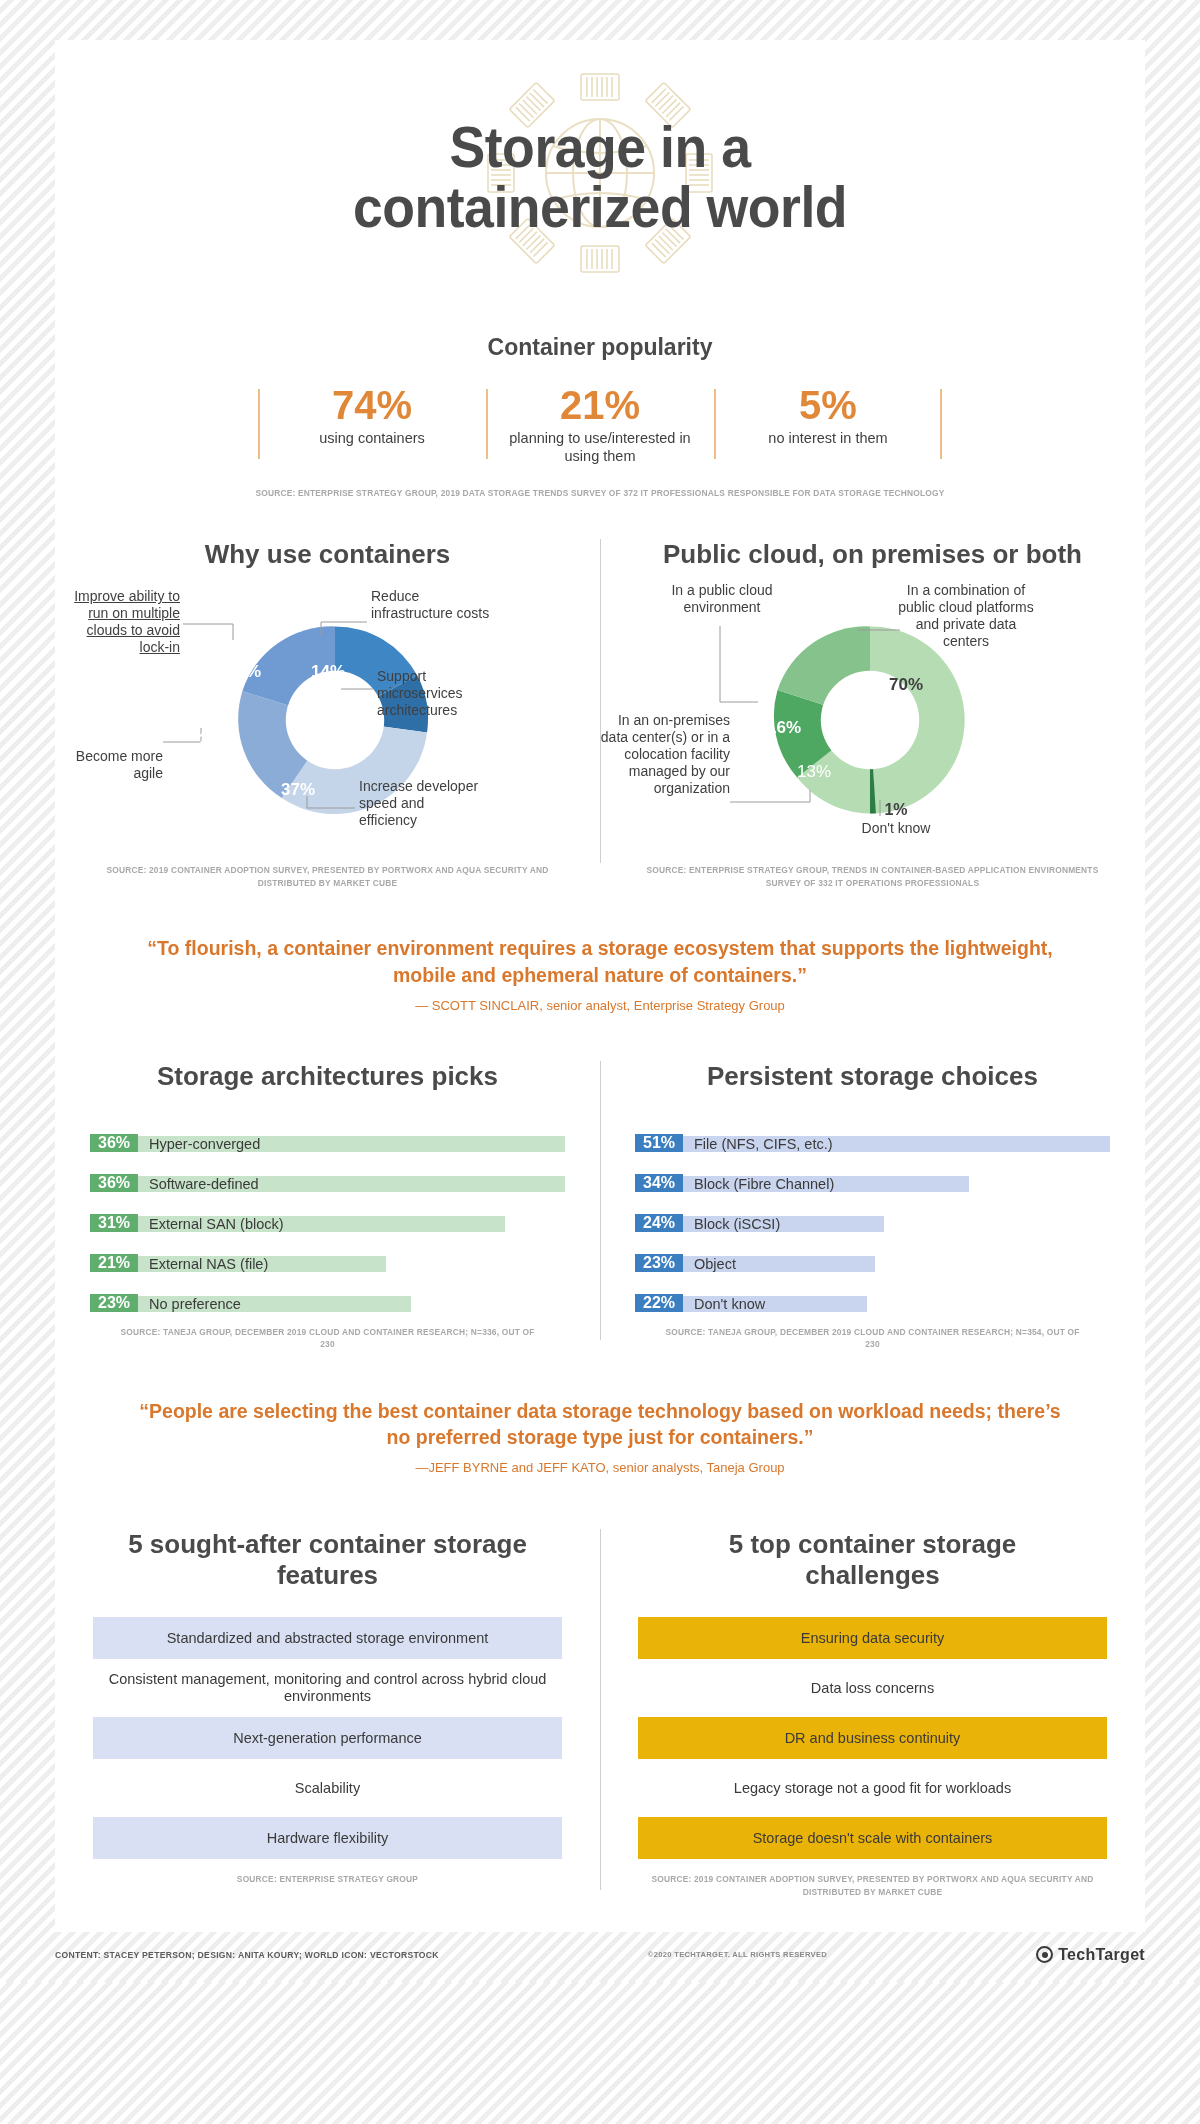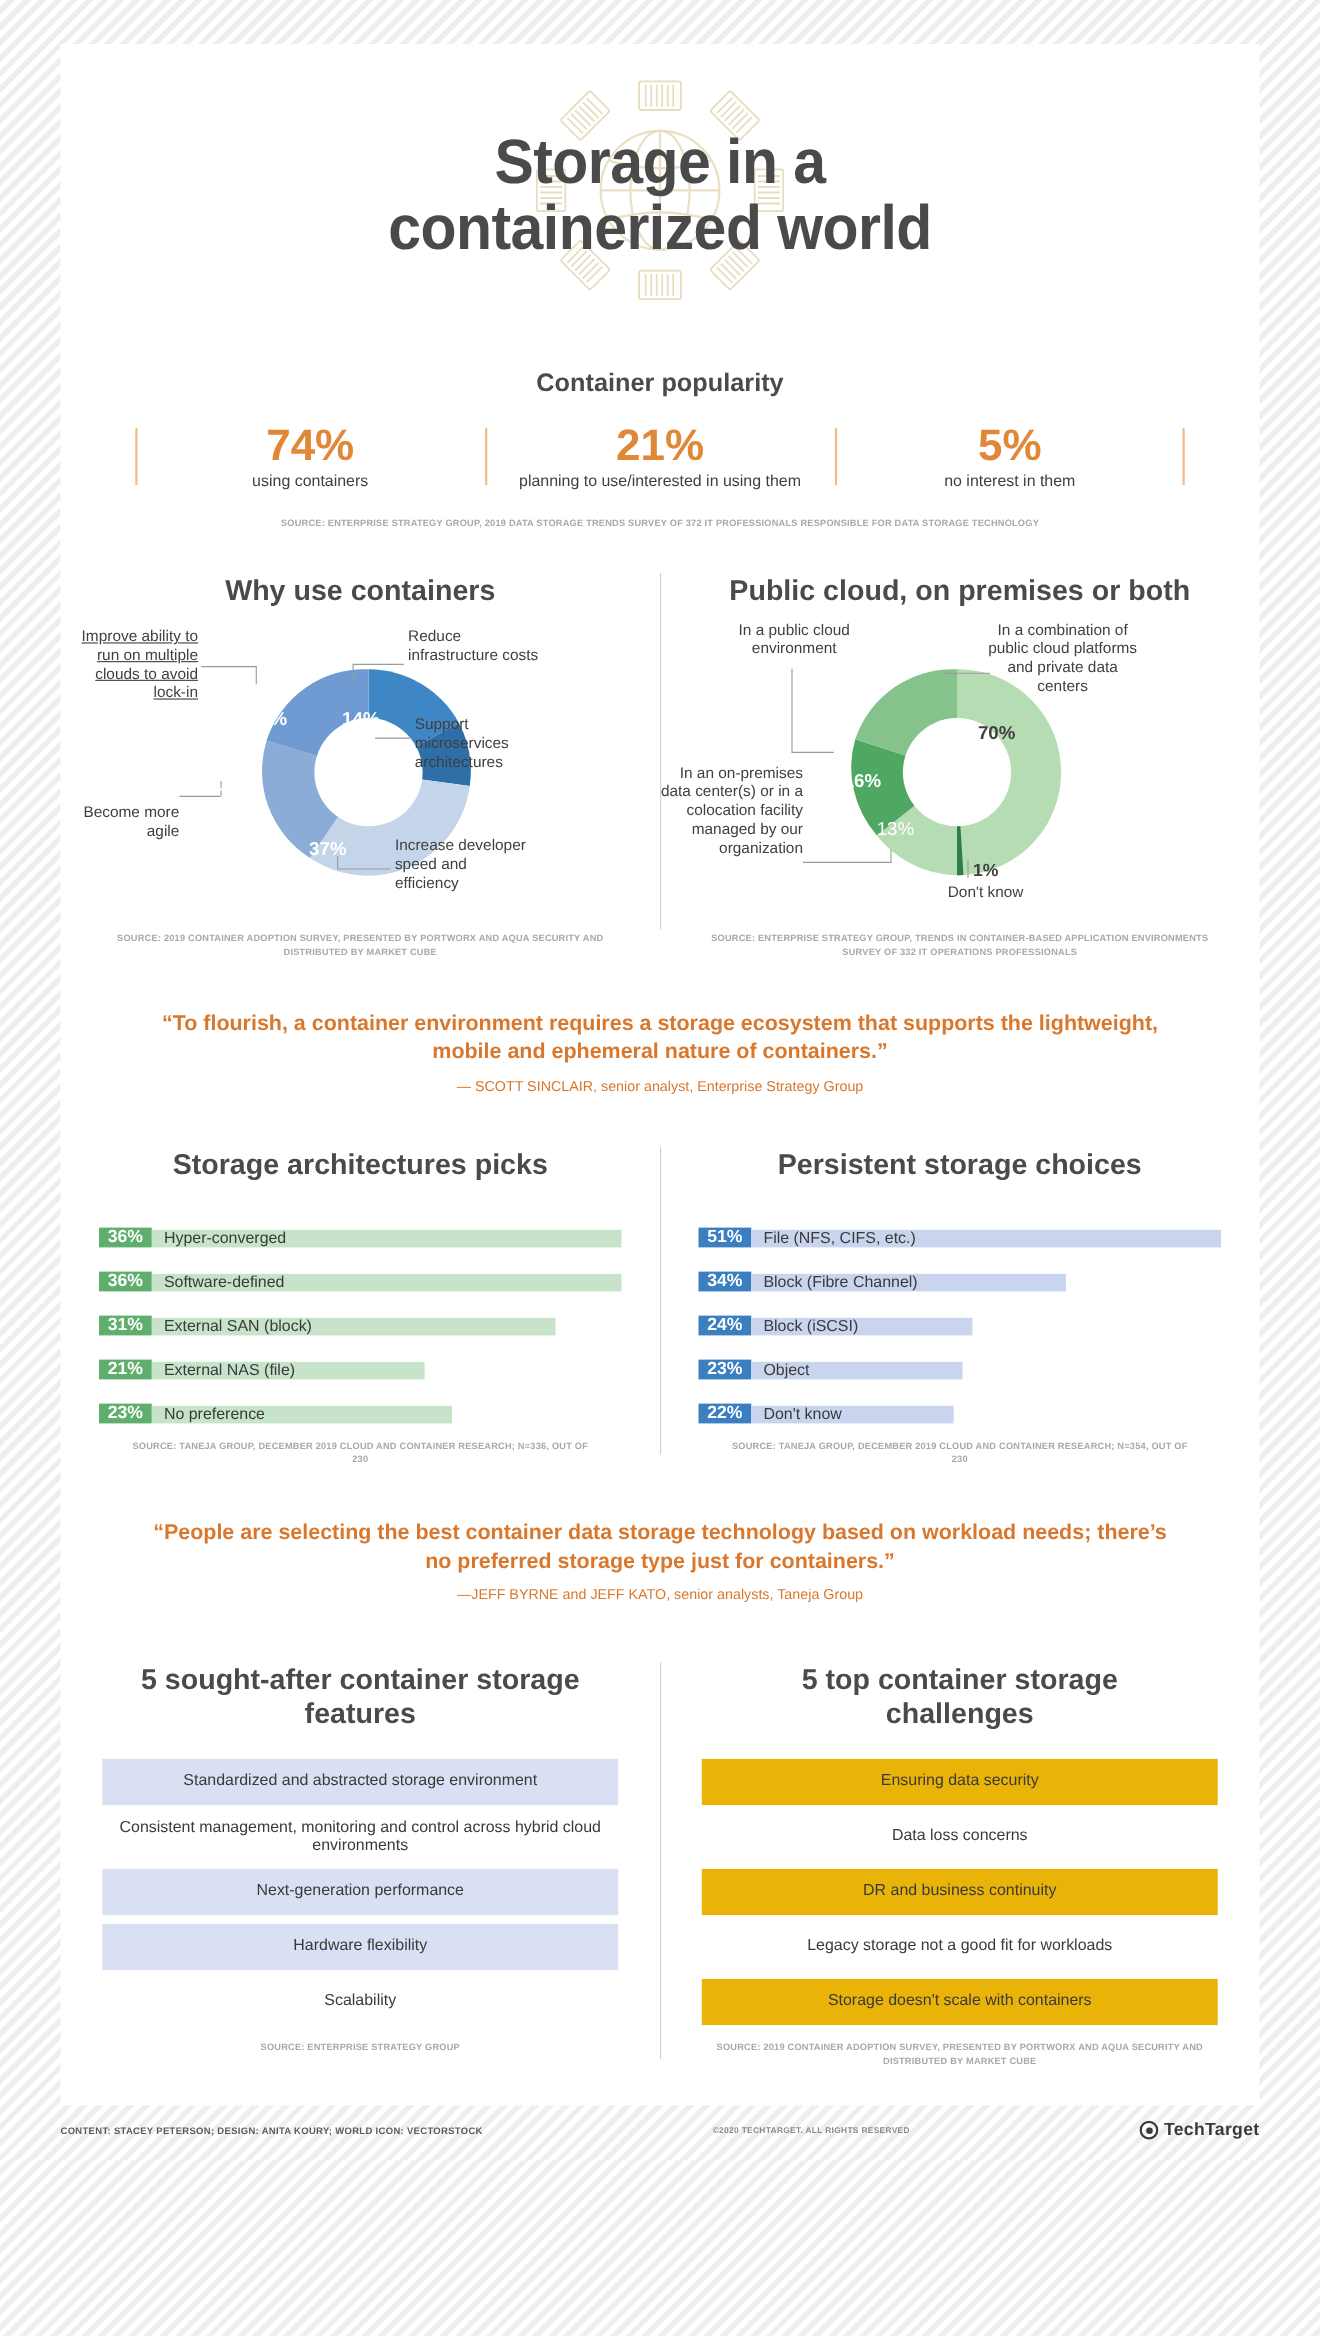--- a/index.html
+++ b/index.html
@@ -69,21 +69,21 @@
   }
 
   
   .stats-row {
     display: flex;
     justify-content: center;
     align-items: stretch;
     margin-top: 10px;
   }
   .stat {
-    width: 318px;
+    width: 228px;
     text-align: center;
     padding: 0 8px;
     position: relative;
   }
   .stat .divider-l, .stat .divider-r {
     position: absolute;
     top: 6px;
     bottom: 6px;
     width: 2px;
     background: #edbc88;
@@ -578,22 +578,22 @@
 
   <div class="two-col" style="margin-top:54px;">
     <div class="vrule" style="top:0; bottom:8px;"></div>
 
     <div class="col">
       <div class="sub-title" style="margin-bottom:26px; padding:0 60px;">5 sought-after container storage features</div>
       <div class="feat-list">
         <div class="feat fill-blue">Standardized and abstracted storage environment</div>
         <div class="feat plain">Consistent management, monitoring and control across hybrid cloud environments</div>
         <div class="feat fill-blue">Next-generation performance</div>
+        <div class="feat plain">Scalability</div>
         <div class="feat fill-blue">Hardware flexibility</div>
-        <div class="feat plain">Scalability</div>
       </div>
       <div class="source" style="margin-top:14px;">SOURCE: ENTERPRISE STRATEGY GROUP</div>
     </div>
 
     <div class="col">
       <div class="sub-title" style="margin-bottom:26px; padding:0 60px;">5 top container storage challenges</div>
       <div class="feat-list">
         <div class="feat fill-green">Ensuring data security</div>
         <div class="feat plain">Data loss concerns</div>
         <div class="feat fill-green">DR and business continuity</div>

